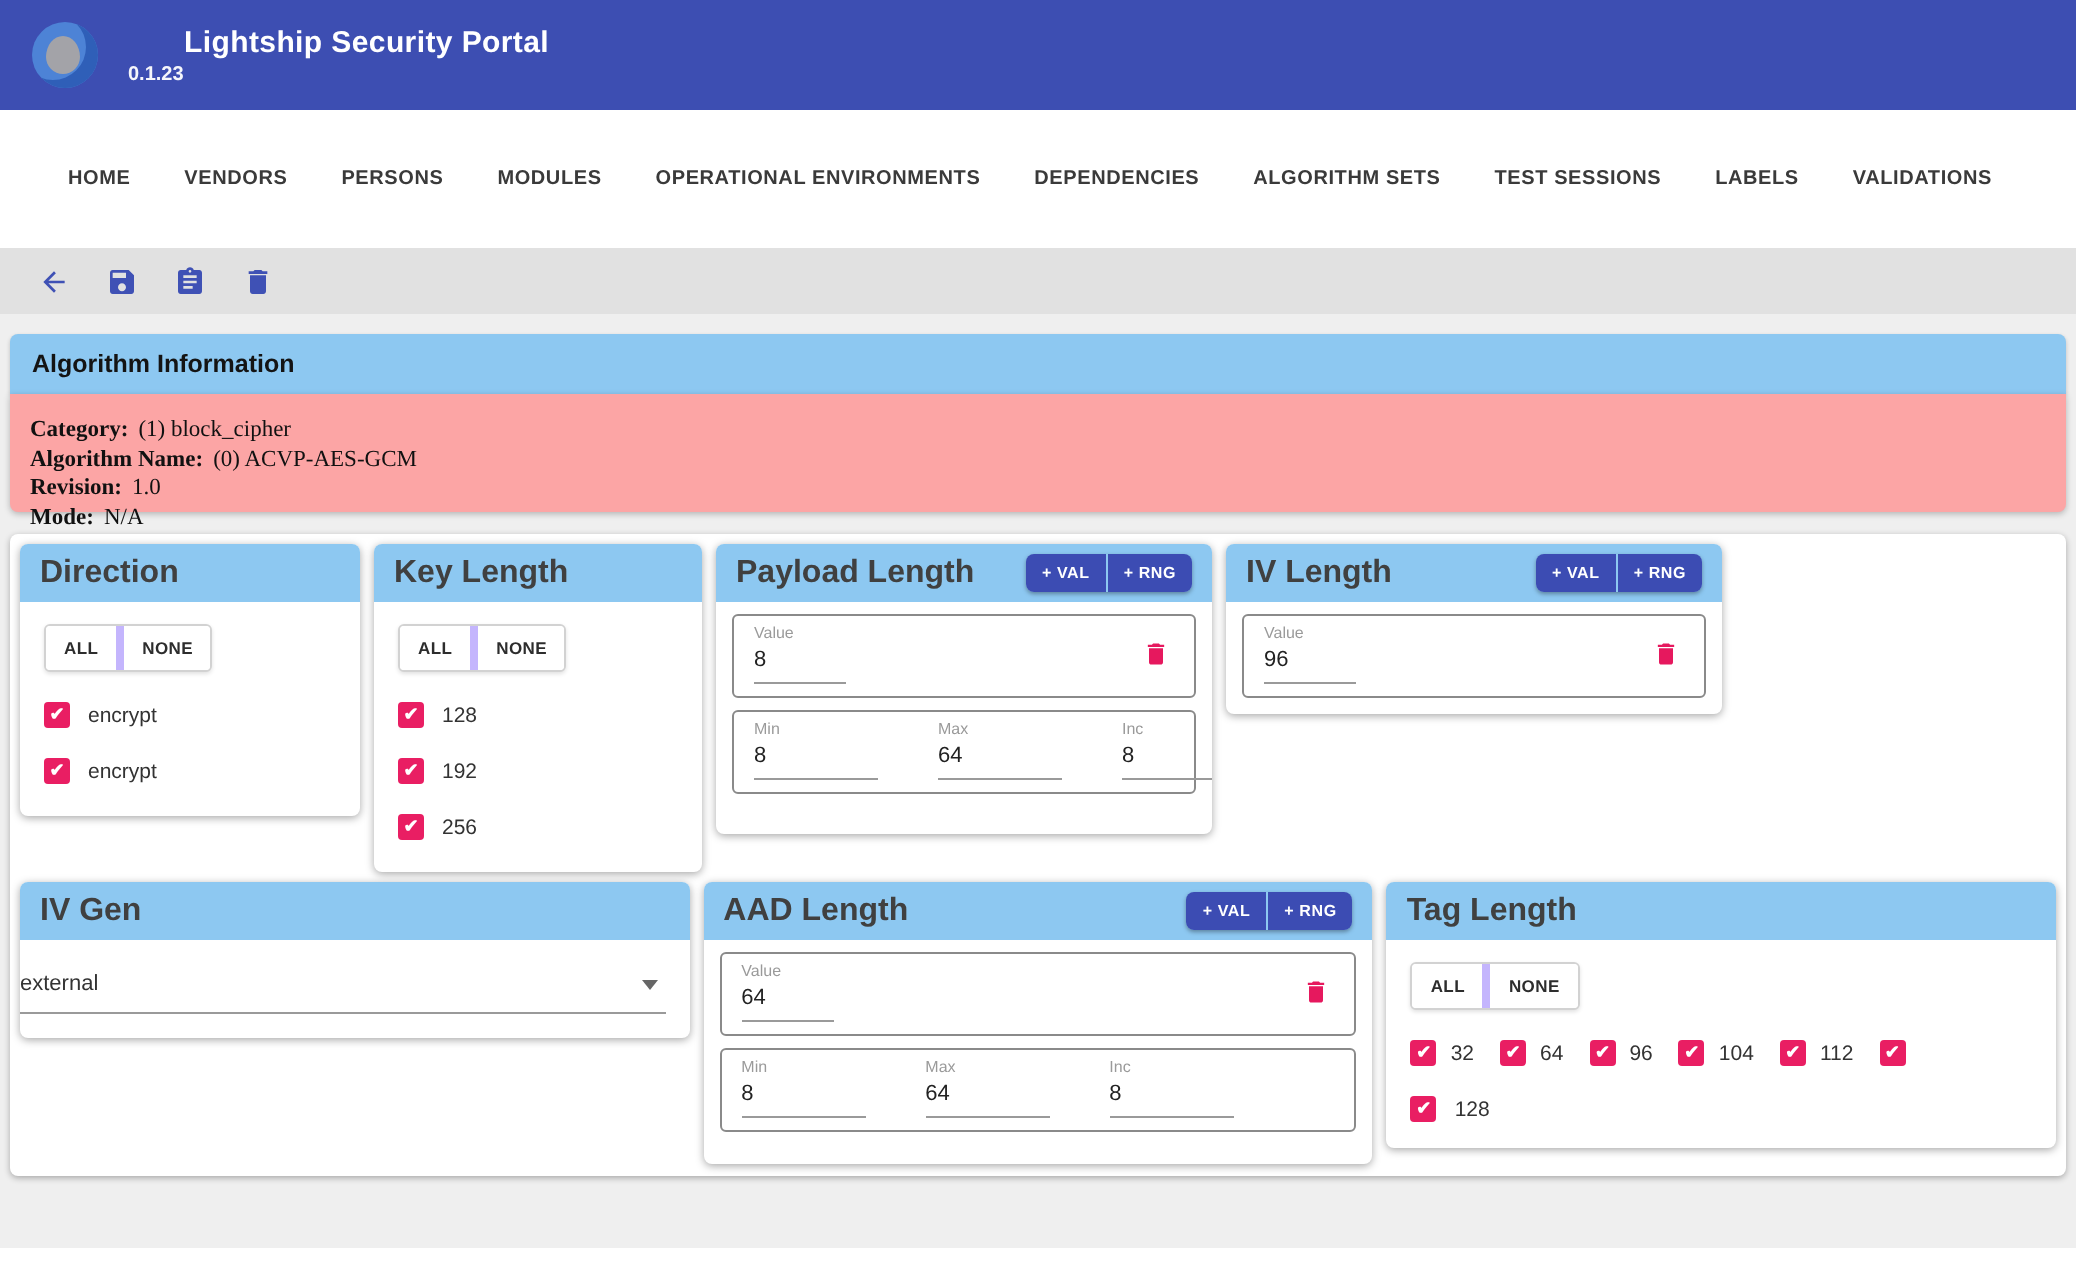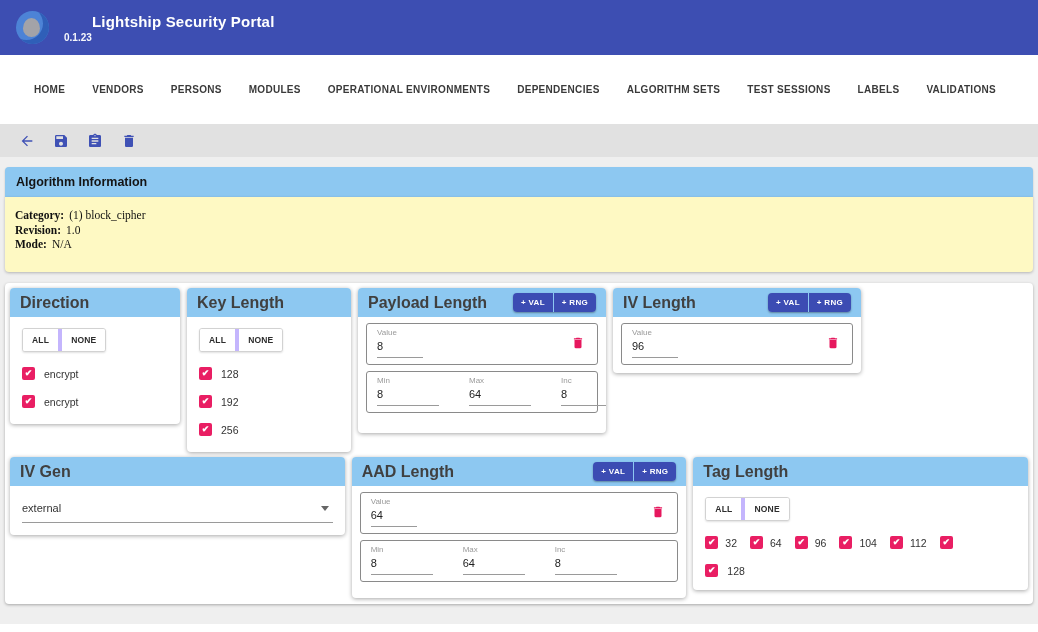--- a/index.html
+++ b/index.html
@@ -22,21 +22,21 @@
   
   .toolbar { height:33px; background:#e1e1e1; display:flex; align-items:center; gap:10px; padding-left:15px; flex:none; }
   .tool-btn { width:24px; height:24px; display:flex; align-items:center; justify-content:center; cursor:pointer; }
   .tool-btn svg { width:16px; height:16px; fill:#3f51b5; }
 
   
   .content { height:467px; background:#efefef; padding:10px 5px 0 5px; flex:none; }
 
   .algo-head { height:30px; background:#8dc8f1; border-radius:4px 4px 0 0; display:flex; align-items:center; padding:0 11px;
                font-size:12.5px; font-weight:bold; color:#141414; box-shadow:0 1px 2px rgba(0,0,0,.2); }
-  .info-panel { height:75px; background:#fef9c3; border-radius:0 0 4px 4px; box-shadow:0 1px 3px rgba(0,0,0,.25);
+  .info-panel { height:59px; background:#fca5a5; border-radius:0 0 4px 4px; box-shadow:0 1px 3px rgba(0,0,0,.25);
                 padding:11px 10px; font-family:"Liberation Serif", serif; font-size:11.5px; color:#111; }
   .info-row { line-height:14.5px; white-space:nowrap; }
   .info-label { font-weight:bold; margin-right:5px; }
 
   .cards-panel { margin-top:11px; height:321px; background:#ffffff; border-radius:4px; box-shadow:0 1px 3px rgba(0,0,0,.3); padding:5px; }
   .card-row { display:flex; gap:7px; align-items:flex-start; }
   .row2 { margin-top:5px; }
   .card-row.row2 > .card { flex:1 1 0; }
 
   .card { background:#ffffff; border-radius:4px; box-shadow:0 1px 4px rgba(0,0,0,.35); overflow:hidden; }
@@ -63,21 +63,21 @@
   .entry-box { border:1px solid #8a8a8a; border-radius:3px; background:#fff; margin:6px 8px 0 8px;
                display:flex; align-items:center; justify-content:space-between; padding:4px 12px 6px 10px; }
   .fields { display:flex; gap:30px; }
   .field { display:flex; flex-direction:column; }
   .f-label { font-size:8px; color:#9a9a9a; line-height:10px; }
   .f-value { font-size:11px; color:#222; padding:2px 0 5px 0; border-bottom:1px solid #9a9a9a; }
   .w46 { width:46px; } .w62 { width:62px; }
   .trash { cursor:pointer; display:flex; align-items:center; }
   .trash svg { width:14px; height:14px; fill:#e6185e; }
 
-  .select-row { margin:16px 12px 0 12px; border-bottom:1px solid #9a9a9a; padding-bottom:8px;
+  .select-row { margin:16px 12px 0 0; border-bottom:1px solid #9a9a9a; padding-bottom:8px;
                 display:flex; align-items:center; justify-content:space-between; cursor:pointer; }
   .sel-text { font-size:11px; color:#333; }
   .caret { width:0; height:0; border-left:4px solid transparent; border-right:4px solid transparent; border-top:5px solid #666; margin-right:4px; }
 
   
   .card-direction { width:170px; height:136px; }
   .card-key { width:164px; height:164px; }
   .card-payload { width:248px; height:145px; }
   .card-ivlen { width:248px; height:85px; }
   .card-ivgen, .card-ivgenmode { height:78px; }
@@ -135,20 +135,23 @@
 
   <div class="content">
 
     <div class="algo-head">Algorithm Information</div>
 
     <div class="info-panel">
       <div class="info-row">
         <span class="info-label">Category:</span><span>(1) block_cipher</span>
       </div>
       <div class="info-row">
+        <span class="info-label">Algorithm Name:</span><span>(0) ACVP-AES-GCM</span>
+      </div>
+      <div class="info-row">
         <span class="info-label">Revision:</span><span>1.0</span>
       </div>
       <div class="info-row">
         <span class="info-label">Mode:</span><span>N/A</span>
       </div>
     </div>
 
     <div class="cards-panel">
 
       <div class="card-row">

